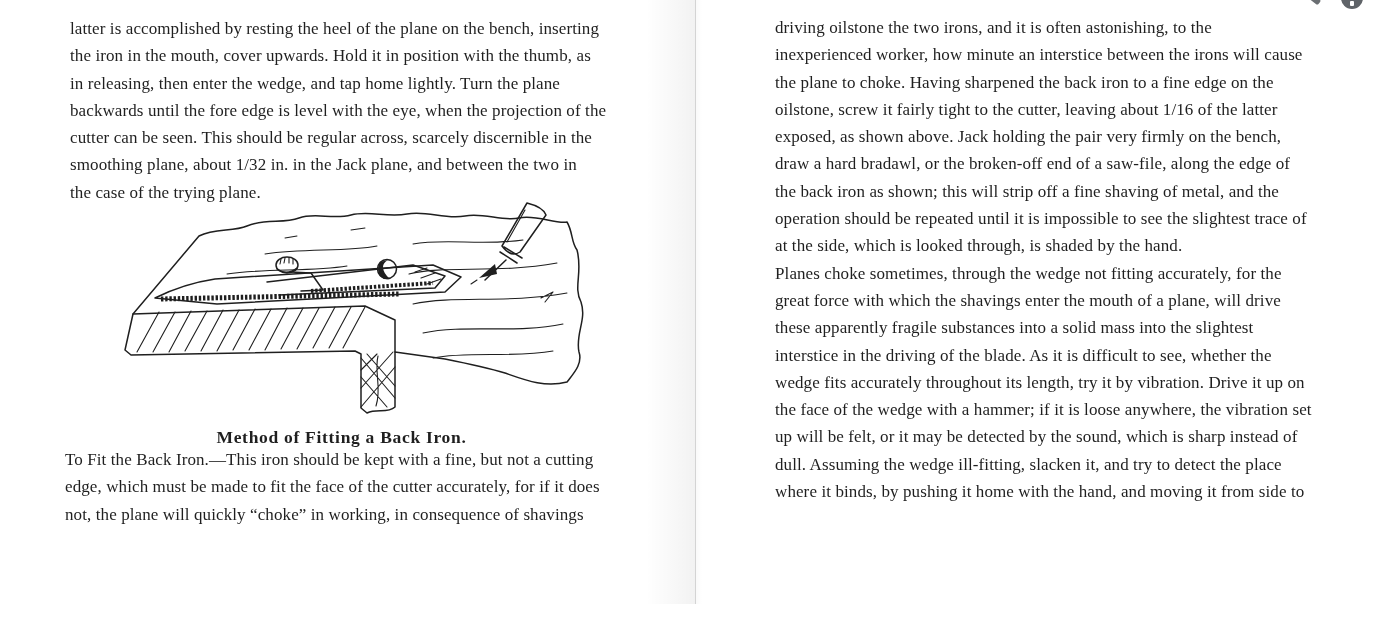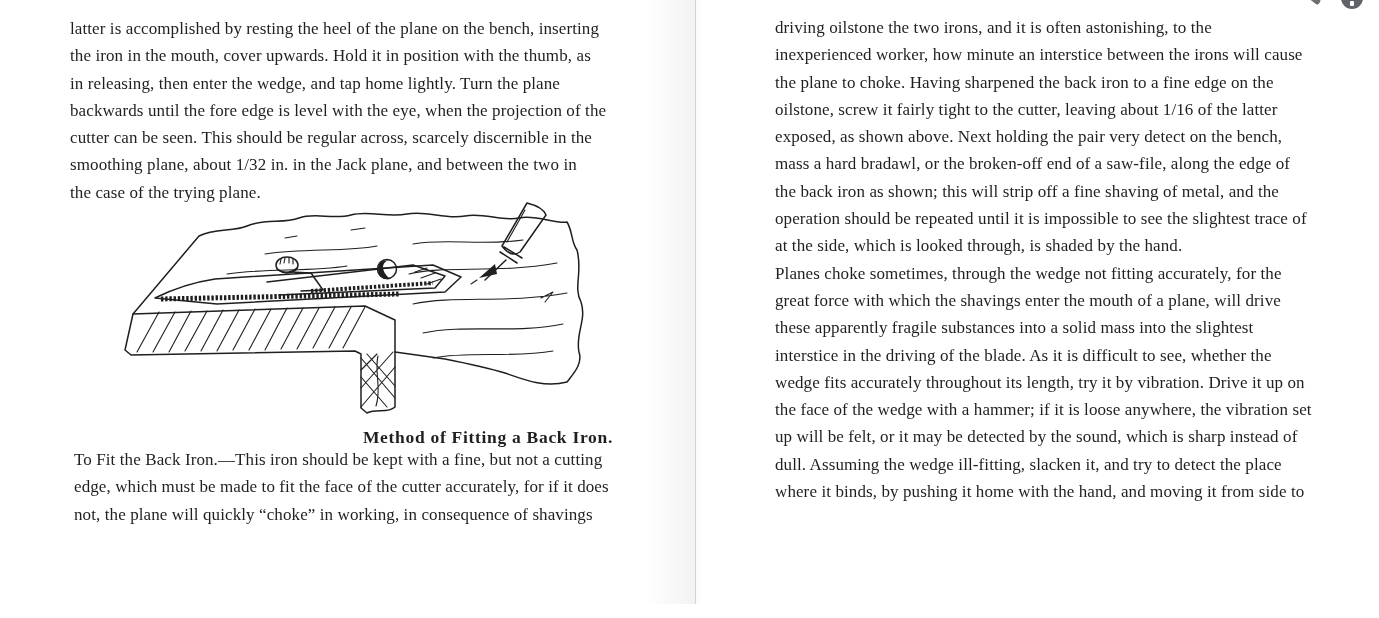--- a/index.html
+++ b/index.html
@@ -11,28 +11,28 @@
   }
   .page-text{
     position:absolute;
     font-size:17px;
     line-height:27.3px;
     letter-spacing:0.1px;
     white-space:nowrap;
   }
   .line{height:27.3px;}
   #left-top{left:70px;top:15px;width:552px;}
-  #left-bottom{left:74px;top:446px;width:552px;font-family:Liberation Serif, serif;}
+  #left-bottom{left:65px;top:446px;width:552px;font-family:Liberation Serif, serif;}
   #right-col{left:775px;top:14px;width:560px;}
   #figure-box{
     position:absolute;left:115px;top:202px;width:475px;height:222px;
   }
   #figure-caption{
     position:absolute;left:70px;top:424px;width:543px;
-    text-align:right;font-weight:700;font-size:17.5px;letter-spacing:0.7px;
+    text-align:center;font-weight:700;font-size:17.5px;letter-spacing:0.7px;
     line-height:26px;white-space:nowrap;
   }
   
   #gutter-shadow{
     position:absolute;left:646px;top:0;width:49px;height:604px;
     background:linear-gradient(to right, rgba(0,0,0,0), rgba(0,0,0,0.05));
   }
   #gutter-line{
     position:absolute;left:695px;top:0;width:1px;height:604px;
     background:#d4d4d4;
@@ -132,22 +132,22 @@
   </div>
 </div>
 
 <div>
   <div id="right-col" class="page-text">
     <div>
       <div class="line">driving oilstone the two irons, and it is often astonishing, to the</div>
       <div class="line">inexperienced worker, how minute an interstice between the irons will cause</div>
       <div class="line">the plane to choke. Having sharpened the back iron to a fine edge on the</div>
       <div class="line">oilstone, screw it fairly tight to the cutter, leaving about 1/16 of the latter</div>
-      <div class="line">exposed, as shown above. Next holding the pair very detect on the bench,</div>
-      <div class="line">mass a hard bradawl, or the broken-off end of a saw-file, along the edge of</div>
+      <div class="line">exposed, as shown above. Jack holding the pair very firmly on the bench,</div>
+      <div class="line">draw a hard bradawl, or the broken-off end of a saw-file, along the edge of</div>
       <div class="line">the back iron as shown; this will strip off a fine shaving of metal, and the</div>
       <div class="line">operation should be repeated until it is impossible to see the slightest trace of</div>
       <div class="line">at the side, which is looked through, is shaded by the hand.</div>
     </div>
     <div>
       <div class="line">Planes choke sometimes, through the wedge not fitting accurately, for the</div>
       <div class="line">great force with which the shavings enter the mouth of a plane, will drive</div>
       <div class="line">these apparently fragile substances into a solid mass into the slightest</div>
       <div class="line">interstice in the driving of the blade. As it is difficult to see, whether the</div>
       <div class="line">wedge fits accurately throughout its length, try it by vibration. Drive it up on</div>

